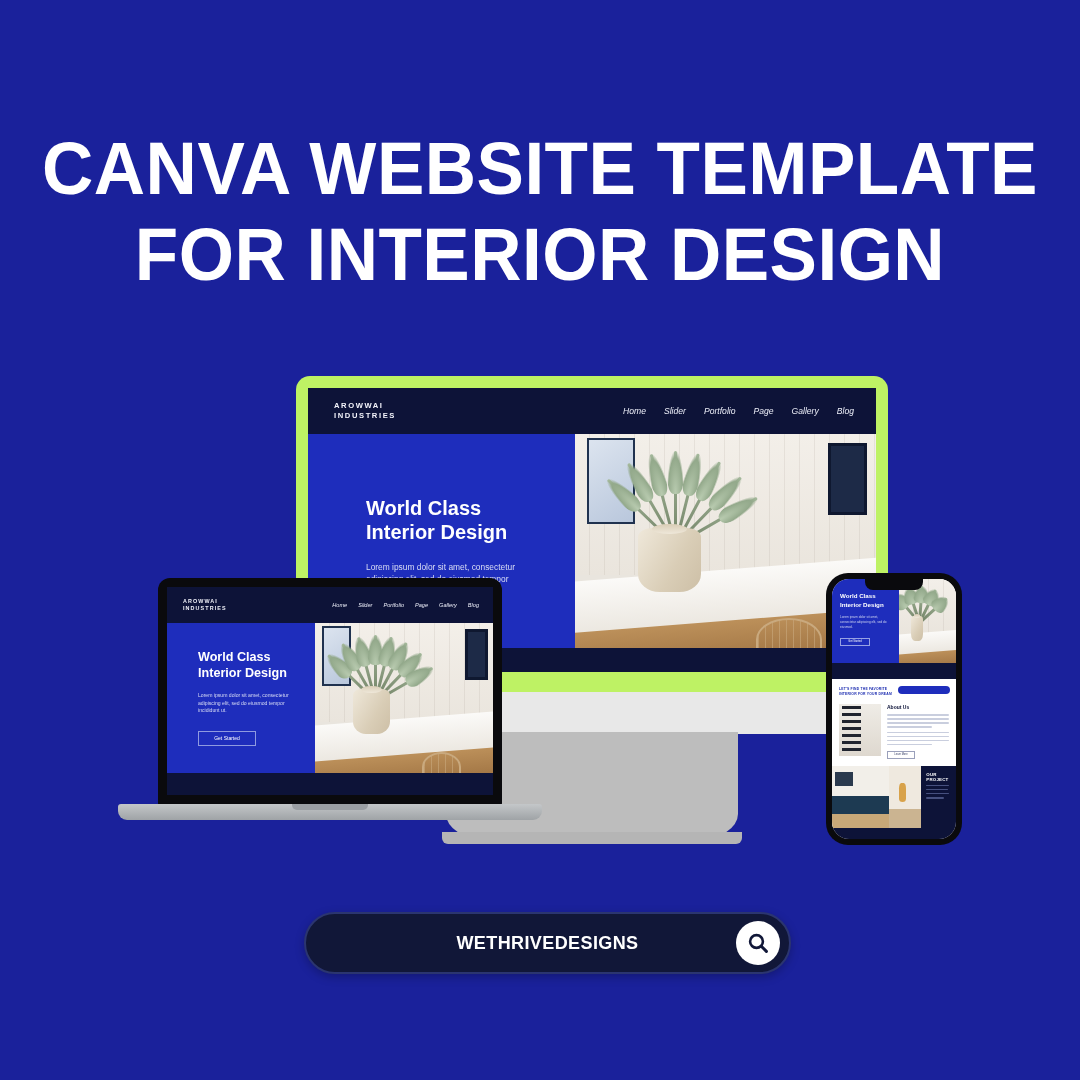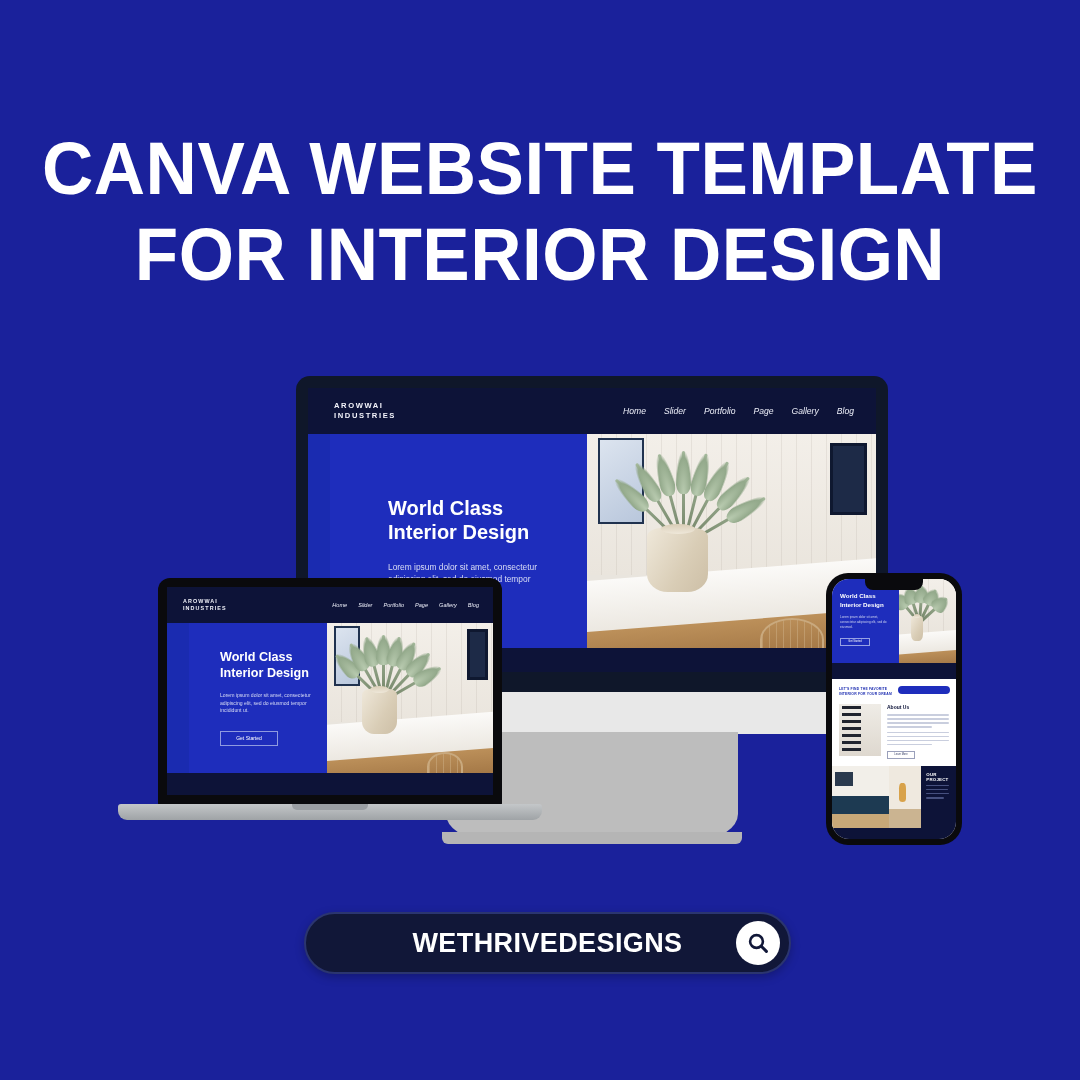--- a/index.html
+++ b/index.html
@@ -47,21 +47,21 @@
   .monitor {
     position: absolute;
     left: 296px;
     top: 16px;
     width: 592px;
     height: 316px;
   }
   .monitor-bezel {
     position: absolute;
     inset: 0;
-    background: #0f172a;
+    background: #bef264;
     border-radius: 14px 14px 4px 4px;
     padding: 12px 12px 20px 12px;
   }
   .monitor-screen {
     position: relative;
     width: 100%;
     height: 100%;
     overflow: hidden;
     background: #0d1338;
   }
@@ -105,21 +105,21 @@
   }
   .site-logo {
     color: #f2f3fa;
     font-weight: 700;
     letter-spacing: 1.6px;
     line-height: 1.34;
     white-space: pre-line;
   }
   .site-menu { display: flex; }
   .site-menu span { color: #eceef8; white-space: nowrap; font-style: italic; }
-  .site-body { flex: 1 1 auto; display: flex; min-height: 0; margin-left: 22px; }
+  .site-body { flex: 1 1 auto; display: flex; min-height: 0; }
   .site-hero-left {
     background: #1e2dbc;
     display: flex;
     flex-direction: column;
     justify-content: center;
   }
   .hero-title {
     color: #ffffff;
     font-weight: 700;
     line-height: 1.22;
@@ -284,21 +284,21 @@
     background: #111738;
     border: 2px solid #2b3570;
     border-radius: 31px;
     display: flex;
     align-items: center;
     justify-content: center;
     box-shadow: 0 3px 10px rgba(0,0,0,.25);
   }
   .brandbar .label {
     color: #ffffff;
-    font-size: 27px;
+    font-size: 18px;
     font-weight: 700;
     letter-spacing: 0.4px;
   }
   .search-circle {
     position: absolute;
     right: 9px;
     top: 50%;
     transform: translateY(-50%);
     width: 44px; height: 44px;
     border-radius: 50%;

